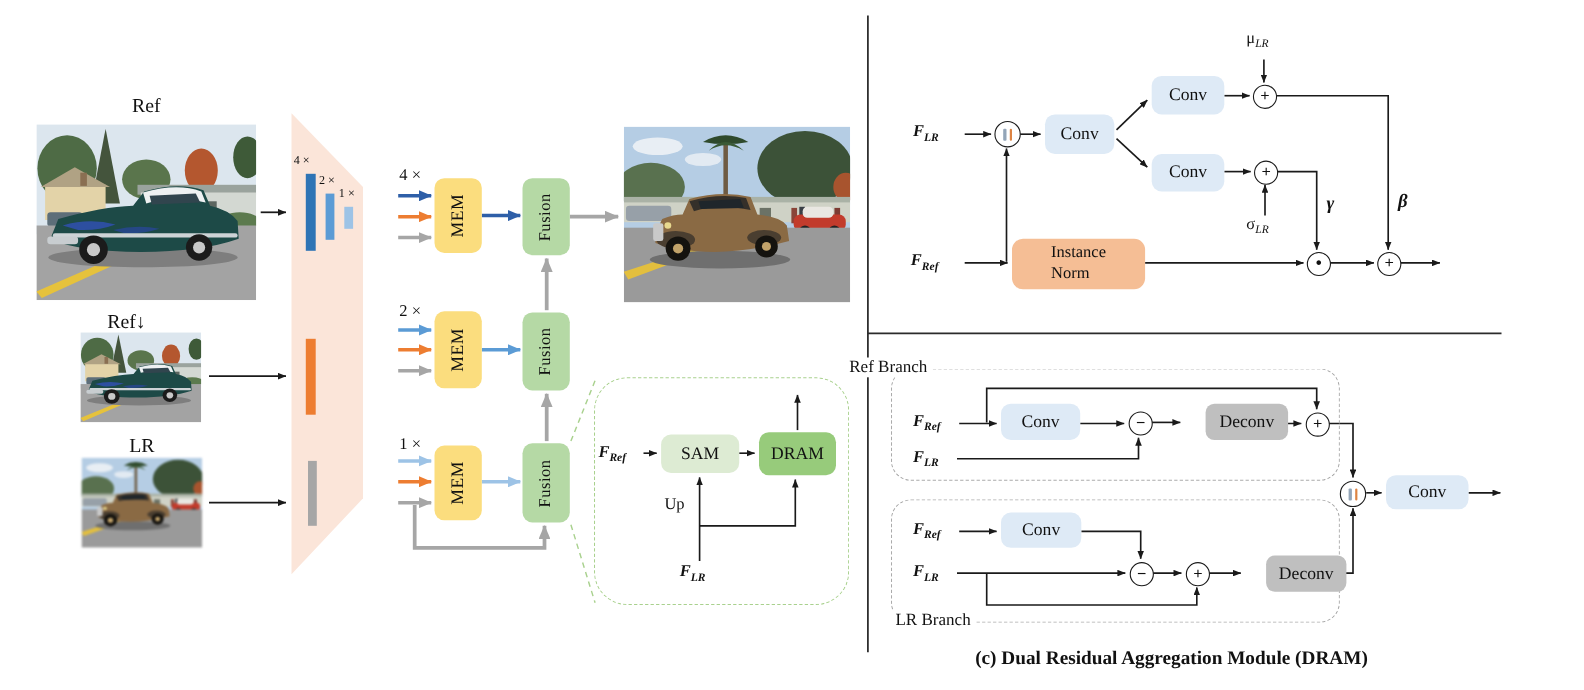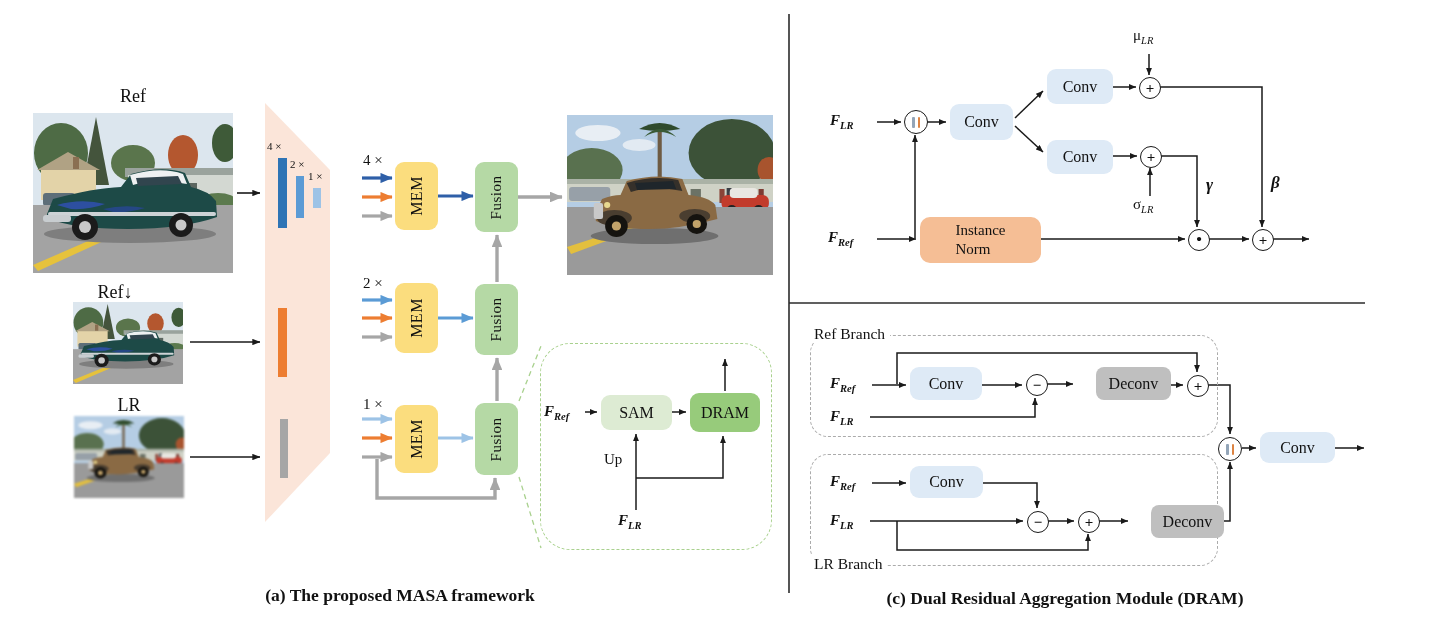--- a/index.html
+++ b/index.html
@@ -293,21 +293,20 @@
       <span class="vtext">Fusion</span>
     </div>
 
   <div class="abs dashed-detail" style="left:540px;top:343px;width:230px;height:205px"></div>
   <span class="abs fl" style="left:544px;top:403px"><b>F</b><sub>Ref</sub></span>
   <div class="abs box sam" style="left:601px;top:395px;width:71px;height:35px">SAM</div>
   <div class="abs box dram" style="left:690px;top:393px;width:70px;height:39px">DRAM</div>
   <div class="abs" style="left:604px;top:451px;font-size:15px">Up</div>
   <span class="abs fl" style="left:618px;top:512px"><b>F</b><sub>LR</sub></span>
 
-  <div class="abs cap" style="left:180px;top:585px;width:440px">(a) The proposed MASA framework</div>
 
   <span class="abs fl" style="left:830px;top:112px"><b>F</b><sub>LR</sub></span>
   <div class="abs op op22" style="left:904px;top:110px">
       <i class="cbar l"></i>
       <i class="cbar r"></i>
     </div>
   <div class="abs box conv" style="left:950px;top:104px;width:63px;height:36px">Conv</div>
   <div class="abs box conv" style="left:1047px;top:69px;width:66px;height:35px">Conv</div>
   <div class="abs box conv" style="left:1047px;top:140px;width:66px;height:34px">Conv</div>
 
@@ -325,21 +324,21 @@
     <span><span>Instance</span><br><span>Norm</span></span>
   </div>
   <div class="abs op op20" style="left:1188px;top:229px">
       <span class="dot-glyph">·</span>
     </div>
   <div class="abs op op20" style="left:1252px;top:229px">+</div>
 
 
   <div class="abs dashed-branch" style="left:810px;top:335px;width:406px;height:100px"></div>
   <div class="abs dashed-branch" style="left:810px;top:454px;width:406px;height:110px"></div>
-  <div class="abs branch-lbl" style="left:809px;top:325px">Ref Branch</div>
+  <div class="abs branch-lbl" style="left:767px;top:325px">Ref Branch</div>
   <div class="abs branch-lbl" style="left:809px;top:555px">LR Branch</div>
 
   <span class="abs fl" style="left:830px;top:375px"><b>F</b><sub>Ref</sub></span>
   <span class="abs fl" style="left:830px;top:408px"><b>F</b><sub>LR</sub></span>
   <div class="abs box conv" style="left:910px;top:367px;width:72px;height:33px">Conv</div>
   <div class="abs op op20" style="left:1026px;top:374px">−</div>
   <div class="abs box deconv" style="left:1077px;top:367px;width:75px;height:33px">Deconv</div>
   <div class="abs op op20" style="left:1187px;top:375px">+</div>
 
   <span class="abs fl" style="left:830px;top:473px"><b>F</b><sub>Ref</sub></span>

